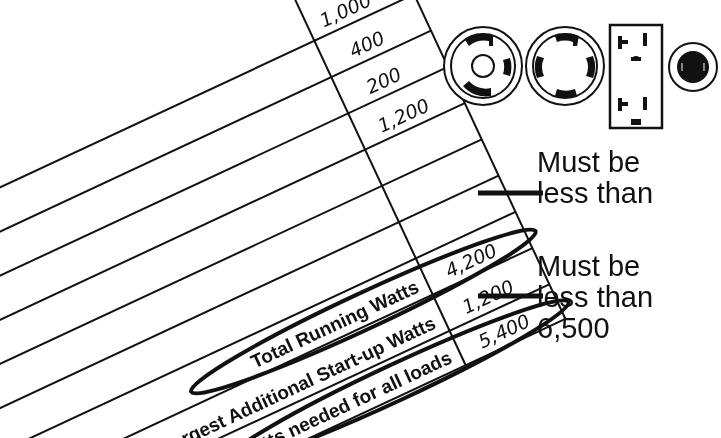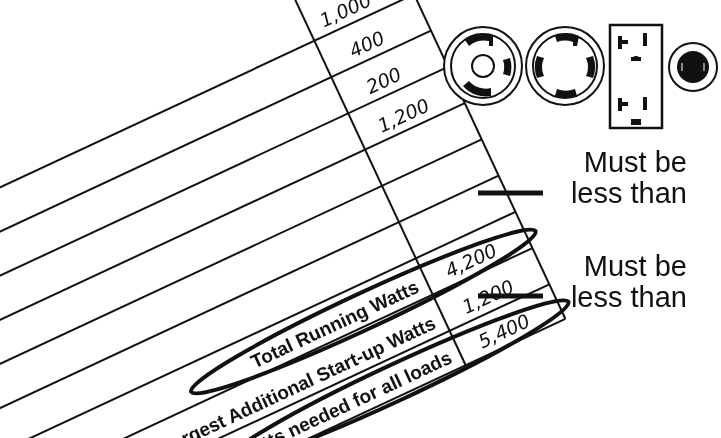--- a/index.html
+++ b/index.html
@@ -1,21 +1,21 @@
 <!DOCTYPE html>
 <html><head>
   <meta charset="utf-8">
   <style>
     html, body { margin: 0; padding: 0; background: #ffffff; }
     body { width: 721px; height: 438px; overflow: hidden; position: relative; }
     #stage { position: absolute; left: 0; top: 0; width: 721px; height: 438px; }
     svg text { font-family: "Liberation Sans", sans-serif; }
     .hand { font-family: "DejaVu Sans", sans-serif; font-style: italic; font-size: 19px; fill: #111; }
     .label { font-family: "Liberation Sans", sans-serif; font-weight: bold; font-size: 19px; fill: #111; }
-    .note { position: absolute; width: 150px; text-align: right;
+    .note { position: absolute; width: 150px; text-align: left;
             font-family: "Liberation Sans", sans-serif; font-size: 29px; line-height: 31px; color: #111; }
   </style>
 </head>
 <body>
 
 <div id="stage">
   <svg width="721" height="438" viewBox="0 0 721 438" xmlns="http://www.w3.org/2000/svg">
 
     <g transform="translate(300,10) rotate(-25)">
 
@@ -91,14 +91,15 @@
   </svg>
 
   
   <div class="note" style="left:537px; top:147px;">
     <div>Must be</div>
     <div>less than</div>
   </div>
   <div class="note" style="left:537px; top:251px;">
     <div>Must be</div>
     <div>less than</div>
+    <div>6,500</div>
   </div>
 </div>
 
 </body></html>

